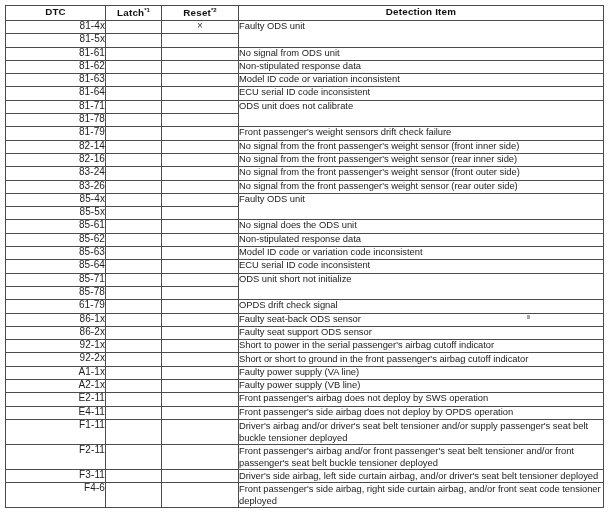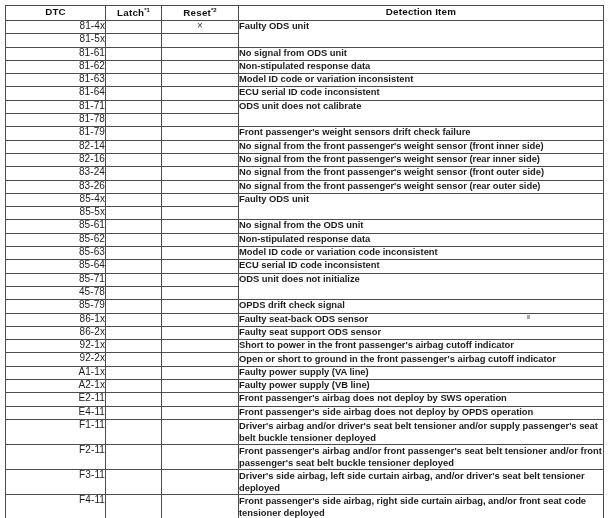--- a/index.html
+++ b/index.html
@@ -82,21 +82,20 @@
   }
 
   td.detect {
     text-align: left;
     padding-left: 4px;
     padding-top: 0.5px;
     color: #1d1d1d;
     font-size: 9.4px;
     letter-spacing: -0.02px;
     white-space: normal;
-    font-weight: bold;
   }
 
   td.detect.two-line { line-height: 1.28; }
 
   .xmark {
     display: inline-block;
     font-size: 10px;
     line-height: 1;
     color: #3a3a3a;
     transform: translateY(0px);
@@ -218,21 +217,21 @@
         </tr>
         <tr>
           <td class="dtc">85-5x</td>
           <td class="latch"></td>
           <td class="reset"></td>
         </tr>
         <tr>
           <td class="dtc">85-61</td>
           <td class="latch"></td>
           <td class="reset"></td>
-          <td class="detect">No signal from the ODS unit</td>
+          <td class="detect">No signal does the ODS unit</td>
         </tr>
         <tr>
           <td class="dtc">85-62</td>
           <td class="latch"></td>
           <td class="reset"></td>
           <td class="detect">Non-stipulated response data</td>
         </tr>
         <tr>
           <td class="dtc">85-63</td>
           <td class="latch"></td>
@@ -242,56 +241,56 @@
         <tr>
           <td class="dtc">85-64</td>
           <td class="latch"></td>
           <td class="reset"></td>
           <td class="detect">ECU serial ID code inconsistent</td>
         </tr>
         <tr>
           <td class="dtc">85-71</td>
           <td class="latch"></td>
           <td class="reset"></td>
-          <td class="detect" rowspan="2">ODS unit does not initialize</td>
-        </tr>
-        <tr>
-          <td class="dtc">45-78</td>
-          <td class="latch"></td>
-          <td class="reset"></td>
-        </tr>
-        <tr>
-          <td class="dtc">85-79</td>
+          <td class="detect" rowspan="2">ODS unit short not initialize</td>
+        </tr>
+        <tr>
+          <td class="dtc">85-78</td>
+          <td class="latch"></td>
+          <td class="reset"></td>
+        </tr>
+        <tr>
+          <td class="dtc">61-79</td>
           <td class="latch"></td>
           <td class="reset"></td>
           <td class="detect">OPDS drift check signal</td>
         </tr>
         <tr>
           <td class="dtc">86-1x</td>
           <td class="latch"></td>
           <td class="reset"></td>
           <td class="detect">Faulty seat-back ODS sensor</td>
         </tr>
         <tr>
           <td class="dtc">86-2x</td>
           <td class="latch"></td>
           <td class="reset"></td>
           <td class="detect">Faulty seat support ODS sensor</td>
         </tr>
         <tr>
           <td class="dtc">92-1x</td>
           <td class="latch"></td>
           <td class="reset"></td>
-          <td class="detect">Short to power in the front passenger's airbag cutoff indicator</td>
+          <td class="detect">Short to power in the serial passenger's airbag cutoff indicator</td>
         </tr>
         <tr>
           <td class="dtc">92-2x</td>
           <td class="latch"></td>
           <td class="reset"></td>
-          <td class="detect two-line">Open or short to ground in the front passenger's airbag cutoff indicator</td>
+          <td class="detect two-line">Short or short to ground in the front passenger's airbag cutoff indicator</td>
         </tr>
         <tr>
           <td class="dtc">A1-1x</td>
           <td class="latch"></td>
           <td class="reset"></td>
           <td class="detect">Faulty power supply (VA line)</td>
         </tr>
         <tr>
           <td class="dtc">A2-1x</td>
           <td class="latch"></td>
@@ -322,21 +321,21 @@
           <td class="reset"></td>
           <td class="detect two-line">Front passenger's airbag and/or front passenger's seat belt tensioner and/or front passenger's seat belt buckle tensioner deployed</td>
         </tr>
         <tr>
           <td class="dtc">F3-11</td>
           <td class="latch"></td>
           <td class="reset"></td>
           <td class="detect two-line">Driver's side airbag, left side curtain airbag, and/or driver's seat belt tensioner deployed</td>
         </tr>
         <tr>
-          <td class="dtc">F4-11</td>
+          <td class="dtc">F4-6</td>
           <td class="latch"></td>
           <td class="reset"></td>
           <td class="detect two-line">Front passenger's side airbag, right side curtain airbag, and/or front seat code tensioner deployed</td>
         </tr>
       </tbody>
   </table>
 
   <div class="speck"></div>
 </div>
 

